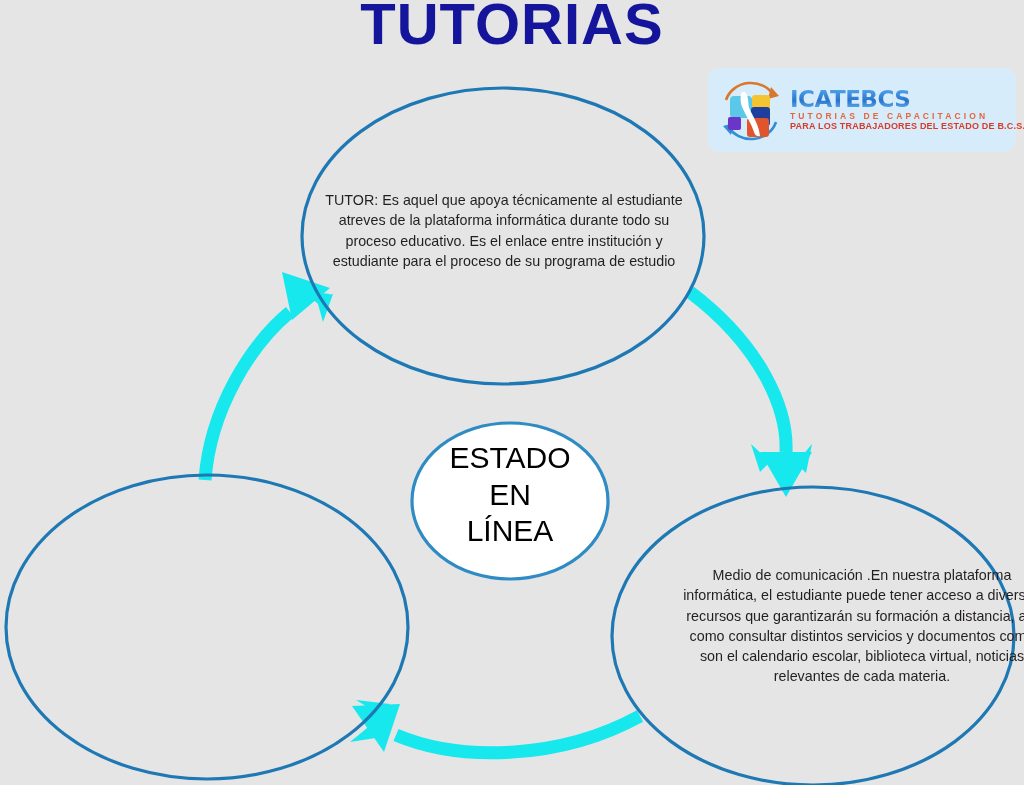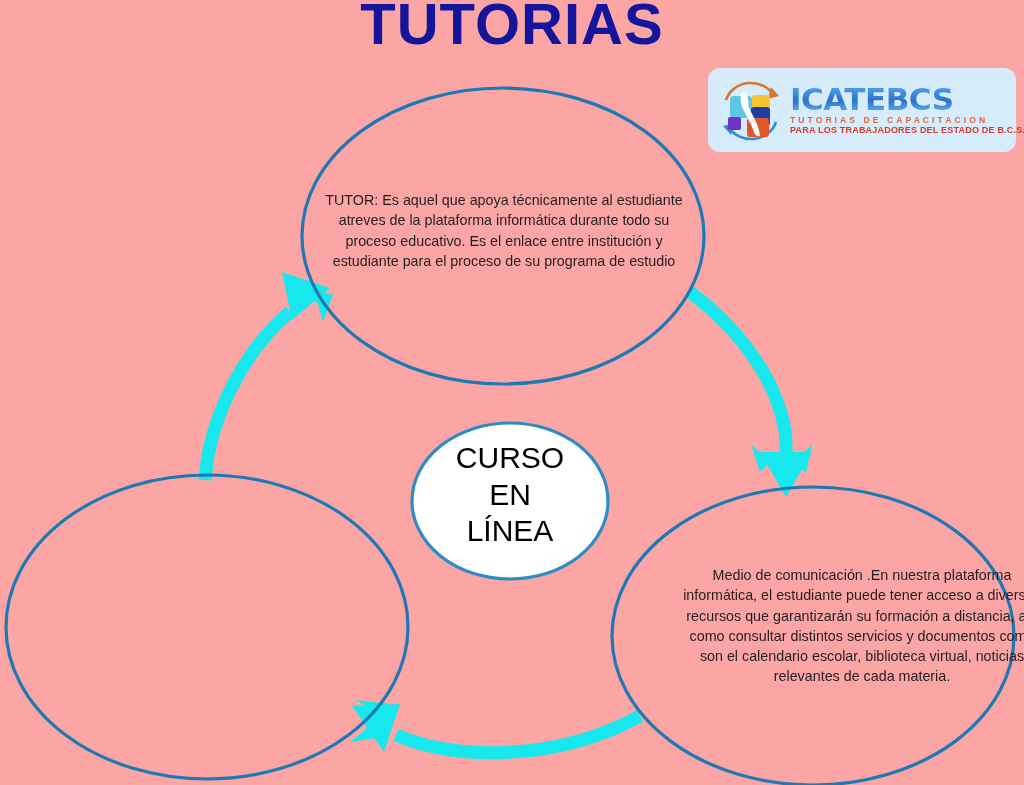--- a/index.html
+++ b/index.html
@@ -13,21 +13,21 @@
     position: relative;
     overflow: hidden;
     font-family: "Liberation Sans", sans-serif;
   }
   #canvas {
     position: absolute;
     left: 0;
     top: 0;
     width: 1024px;
     height: 785px;
-    background: #fca5a5;
+    background: #e5e5e5;
   }
   #svg-layer {
     position: absolute;
     left: 0;
     top: 0;
     width: 1024px;
     height: 785px;
   }
 
   
@@ -68,21 +68,21 @@
   }
   #logo-text {
     flex: 1 1 auto;
     padding-left: 2px;
     display: flex;
     flex-direction: column;
     justify-content: center;
   }
   #logo-wordmark {
     font-family: "DejaVu Sans", sans-serif;
-    font-size: 31px;
+    font-size: 23px;
     font-weight: bold;
     color: #2f7fd6;
     letter-spacing: -0.5px;
     line-height: 1;
     background: linear-gradient(180deg,#55a8ef 0%, #2a74cc 55%, #6fbcf4 100%);
     -webkit-background-clip: text;
     background-clip: text;
     color: transparent;
     white-space: nowrap;
   }
@@ -200,17 +200,17 @@
       <div id="logo-sub2">PARA LOS TRABAJADORES DEL ESTADO DE B.C.S.</div>
     </div>
   </div>
 
   <div class="circle-text" id="text-top">TUTOR: Es aquel que apoya técnicamente al estudiante atreves de la plataforma  informática durante todo su proceso educativo. Es el enlace entre institución y estudiante para el proceso de su programa de estudio</div>
 
   <div class="circle-text" id="text-right">Medio de comunicación  .En nuestra plataforma informática, el estudiante puede tener  acceso a diversos recursos  que garantizarán su formación a distancia, así como consultar distintos servicios y documentos como son el calendario escolar, biblioteca virtual, noticias
 relevantes de cada materia.</div>
 
 
-  <div id="text-center">CURSO
+  <div id="text-center">ESTADO
 EN
 LÍNEA</div>
 
 </div>
 
 </body></html>

